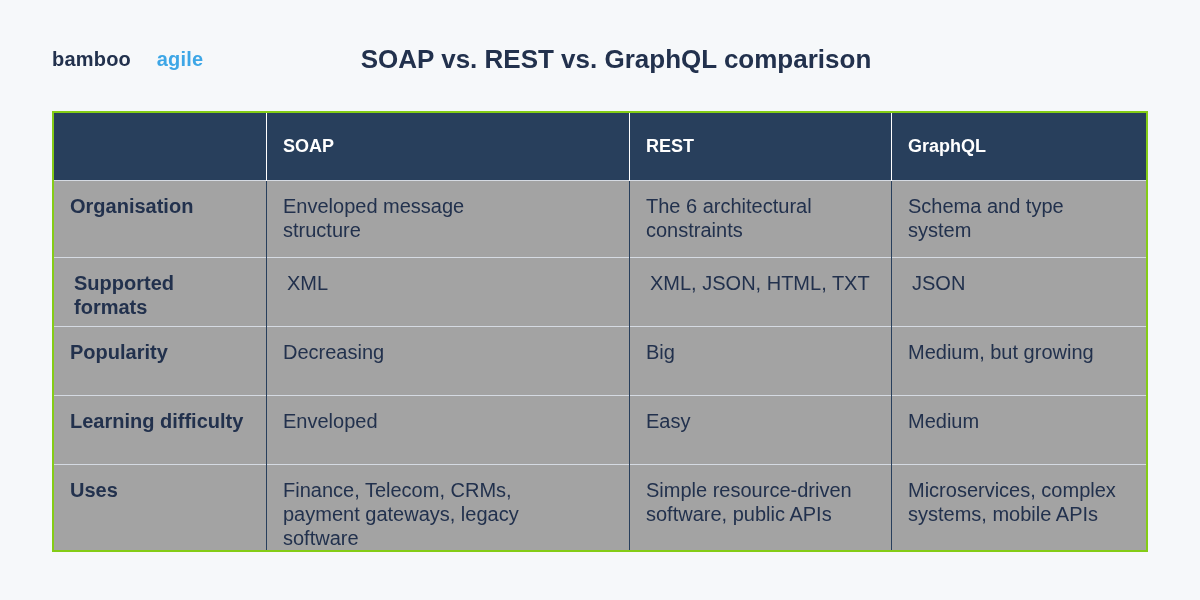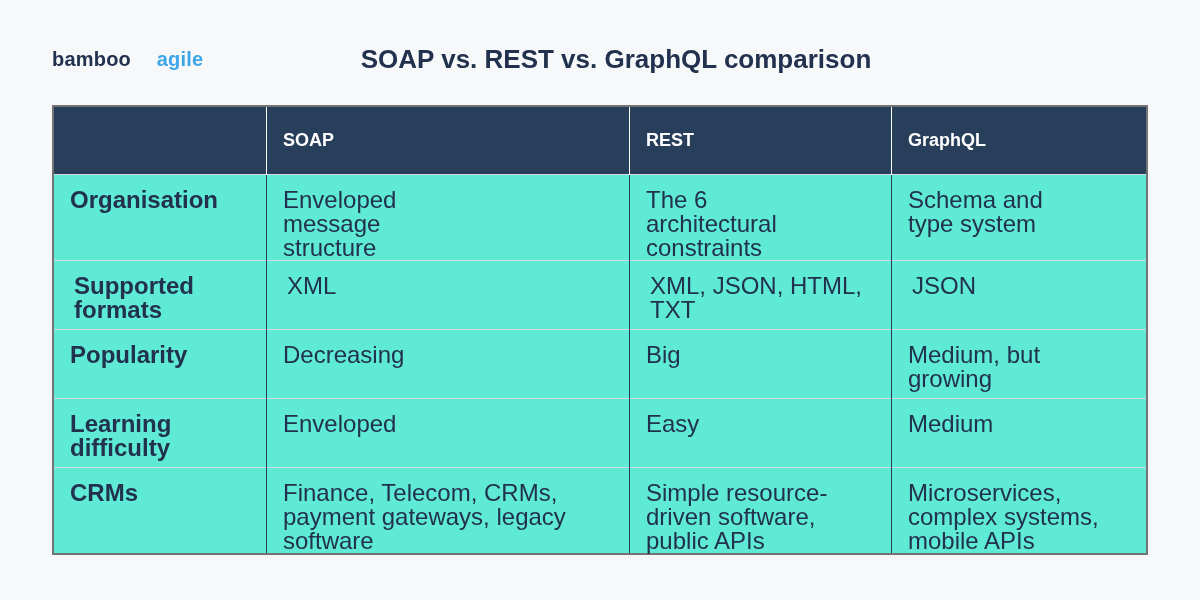--- a/index.html
+++ b/index.html
@@ -2,24 +2,24 @@
 <html><head>
 <meta charset="utf-8">
 <style>
   html,body{margin:0;padding:0;}
   body{width:1200px;height:600px;background:#f6f8fa;font-family:"Liberation Sans",sans-serif;position:relative;overflow:hidden;}
   .logo{position:absolute;left:52px;top:48px;font-size:20px;font-weight:bold;letter-spacing:0.2px;}
   .logo .a{color:#22314d;}
   .logo .b{color:#3da6e6;margin-left:20px;}
   .title{position:absolute;left:16px;width:1200px;top:44px;text-align:center;font-size:26px;font-weight:bold;color:#22314d;}
   .title span{position:relative;left:0px;}
-  table{position:absolute;left:52px;top:105px;width:1096px;border-collapse:collapse;background:#5eead4;border:2px solid #737373;}
+  table{position:absolute;left:52px;top:111px;width:1096px;border-collapse:collapse;background:#a3a3a3;border:2px solid #84cc16;}
   th{background:#283f5c;color:#fff;font-weight:bold;font-size:18px;text-align:left;height:67px;padding:0 16px;border-left:1px solid #fff;}
   th:first-child{border-left:none;}
-  td{font-size:24px;color:#22314d;vertical-align:top;padding:13px 16px 0 16px;line-height:24px;border-top:1px solid #d5dae2;border-left:1px solid #283f5c;}
+  td{font-size:20px;color:#22314d;vertical-align:top;padding:13px 16px 0 16px;line-height:24px;border-top:1px solid #d5dae2;border-left:1px solid #283f5c;}
   td:first-child{font-weight:bold;border-left:none;}
   tr.r1 td{height:63px;}
   tr.r2 td{height:55px;padding-left:20px;}
   tr.r3 td{height:55px;}
   tr.r4 td{height:55px;}
   tr.r5 td{height:63px;}
   .c0{width:180px;}
   .c1{width:330px;}
   .c2{width:229px;}
 </style>
@@ -67,21 +67,21 @@
       <td>Big</td>
       <td>Medium, but growing</td>
     </tr>
     <tr class="r4">
       <td>Learning difficulty</td>
       <td>Enveloped</td>
       <td>Easy</td>
       <td>Medium</td>
     </tr>
     <tr class="r5">
-      <td>CRMs</td>
+      <td>Uses</td>
       <td>
           <div style="width:310px">Finance, Telecom, CRMs, payment gateways, legacy software</div>
         </td>
       <td>
           <div style="width:215px">Simple resource-driven software, public APIs</div>
         </td>
       <td>
           <div style="width:215px">Microservices, complex systems, mobile APIs</div>
         </td>
     </tr>

